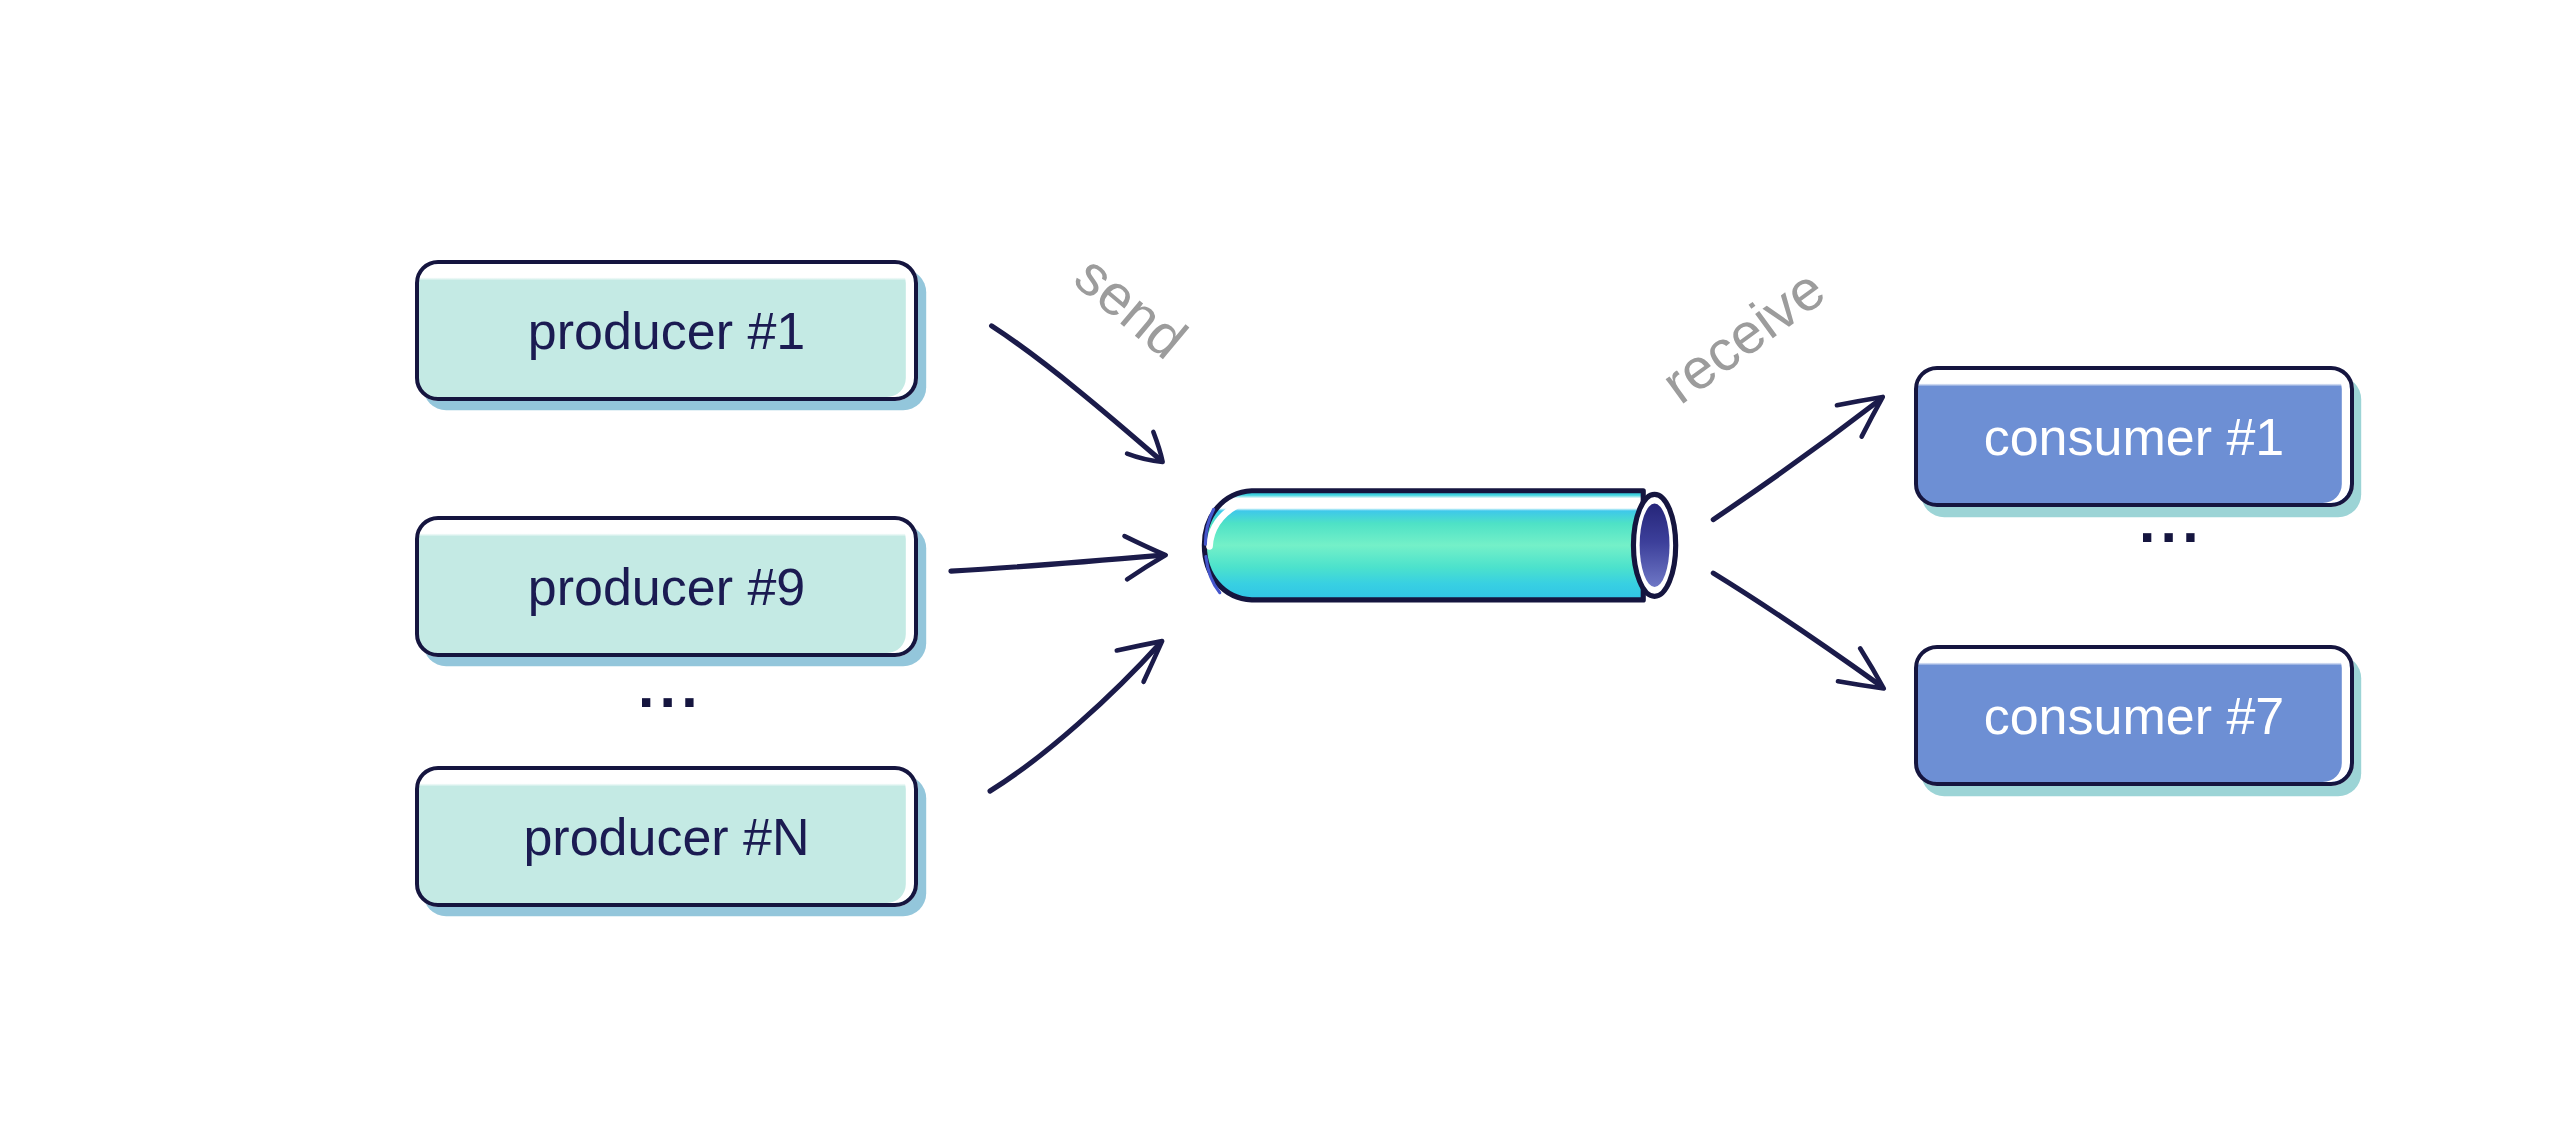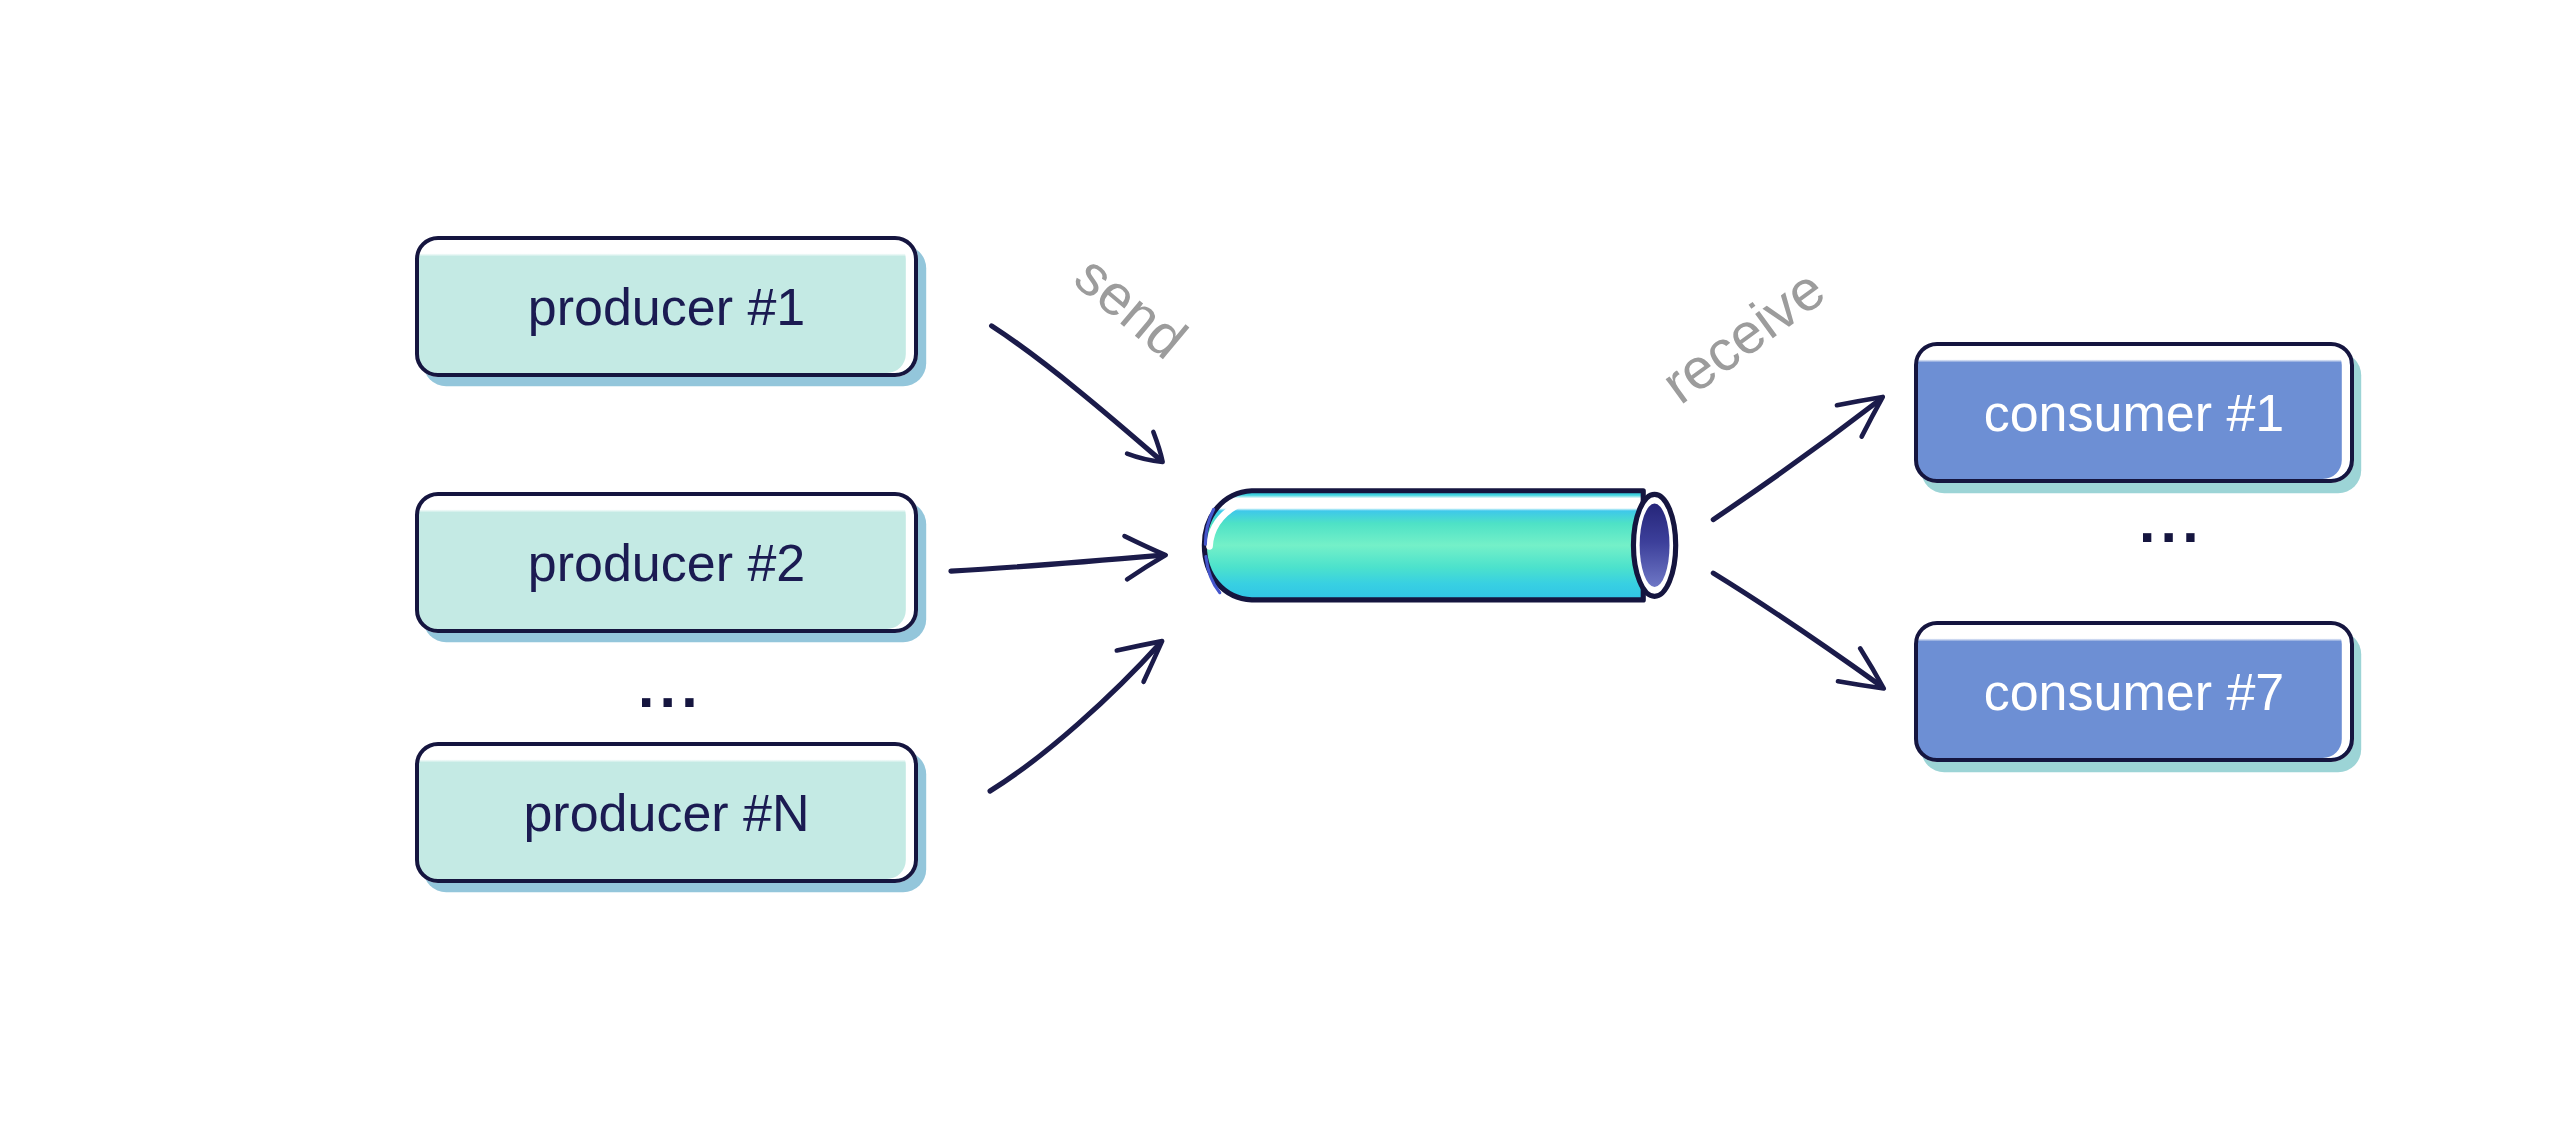--- a/index.html
+++ b/index.html
@@ -15,20 +15,21 @@
     position: absolute;
     box-sizing: border-box;
     border: 4.6px solid #15153f;
     border-radius: 23px;
     display: flex;
     align-items: center;
     justify-content: center;
     font-size: 52px;
     line-height: 1;
     white-space: nowrap;
+    margin-top: 24px;
   }
   .producer {
     left: 415px;
     width: 503px;
     height: 141px;
     color: #1b1b52;
     background: linear-gradient(180deg, #ffffff 0px, #ffffff 13.4px, #c4eae4 16.5px);
     box-shadow: inset -8.2px 0 0 #ffffff, 8.2px 9.3px 0 #93c6db;
   }
   .consumer {
@@ -73,21 +74,21 @@
 </style>
 </head>
 <body>
 
 <div class="canvas">
 
   <div class="box producer" style="top:236px">
     <span>producer #1</span>
   </div>
   <div class="box producer" style="top:492px">
-    <span>producer #2</span>
+    <span>producer #9</span>
   </div>
   <div class="box producer" style="top:742px">
     <span>producer #N</span>
   </div>
 
   <div class="ellipsis" style="left:638px; top:658px">...</div>
 
   <div class="box consumer" style="top:342px">
     <span>consumer #1</span>
   </div>

